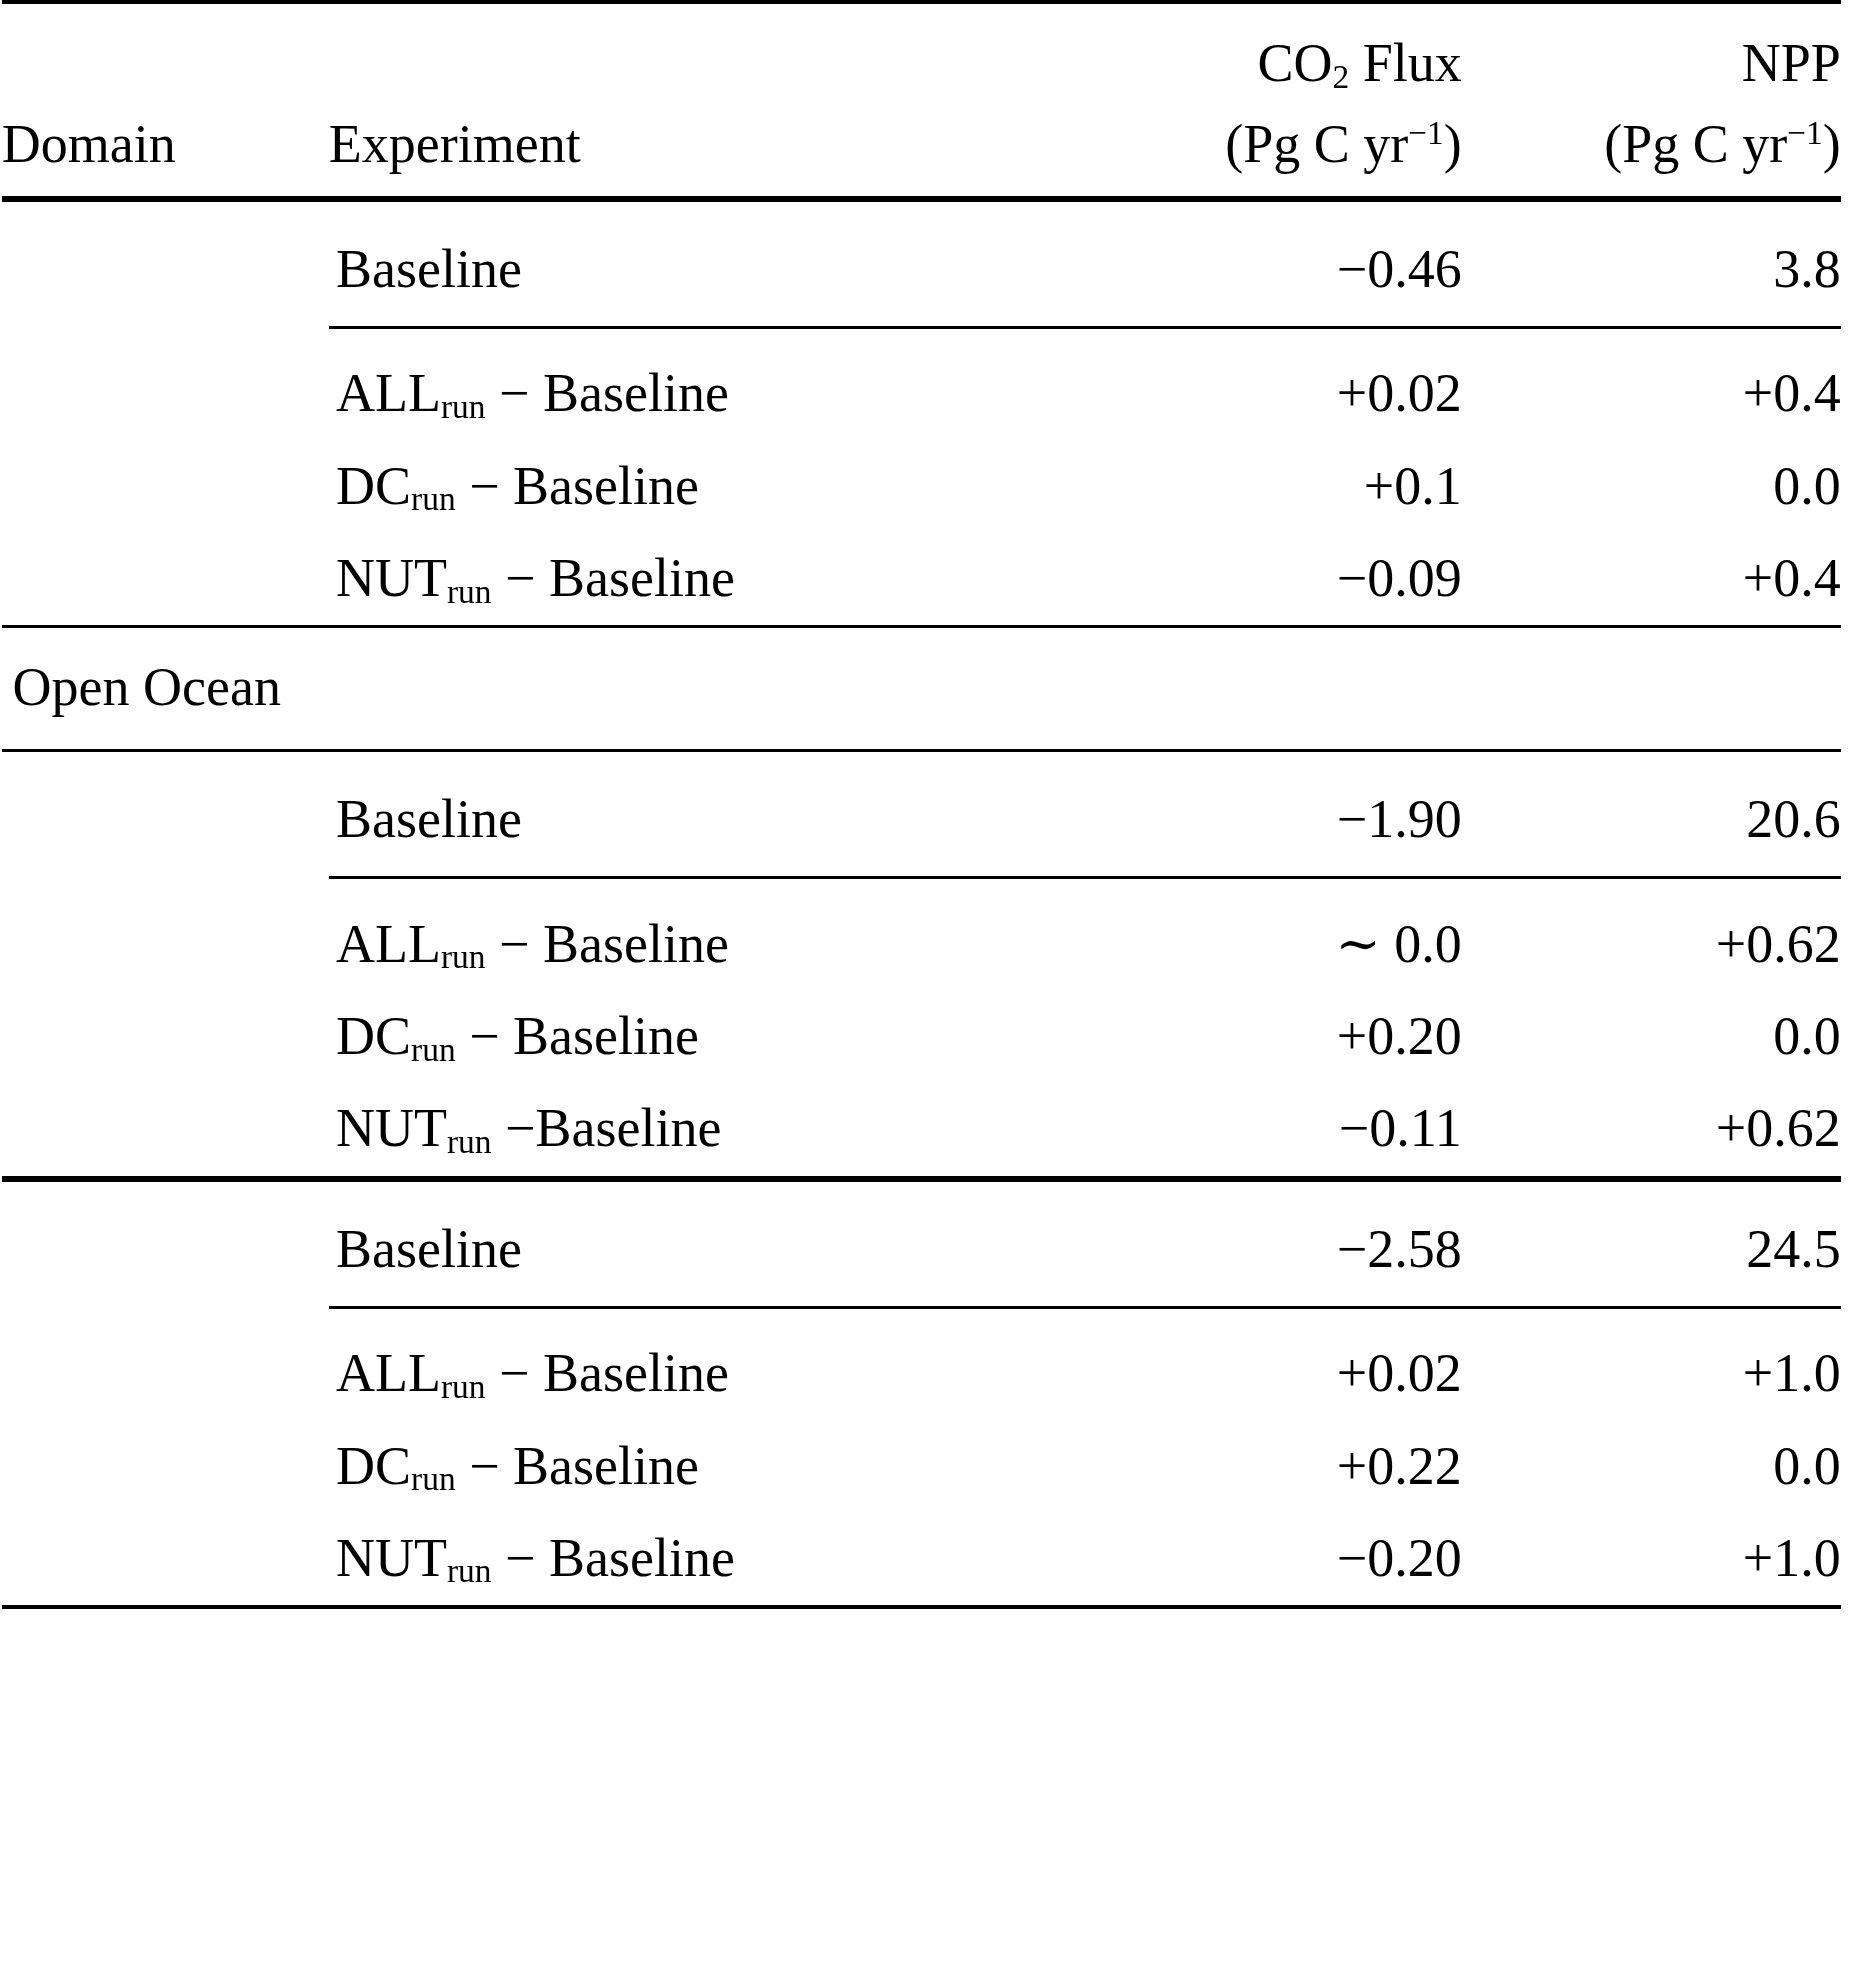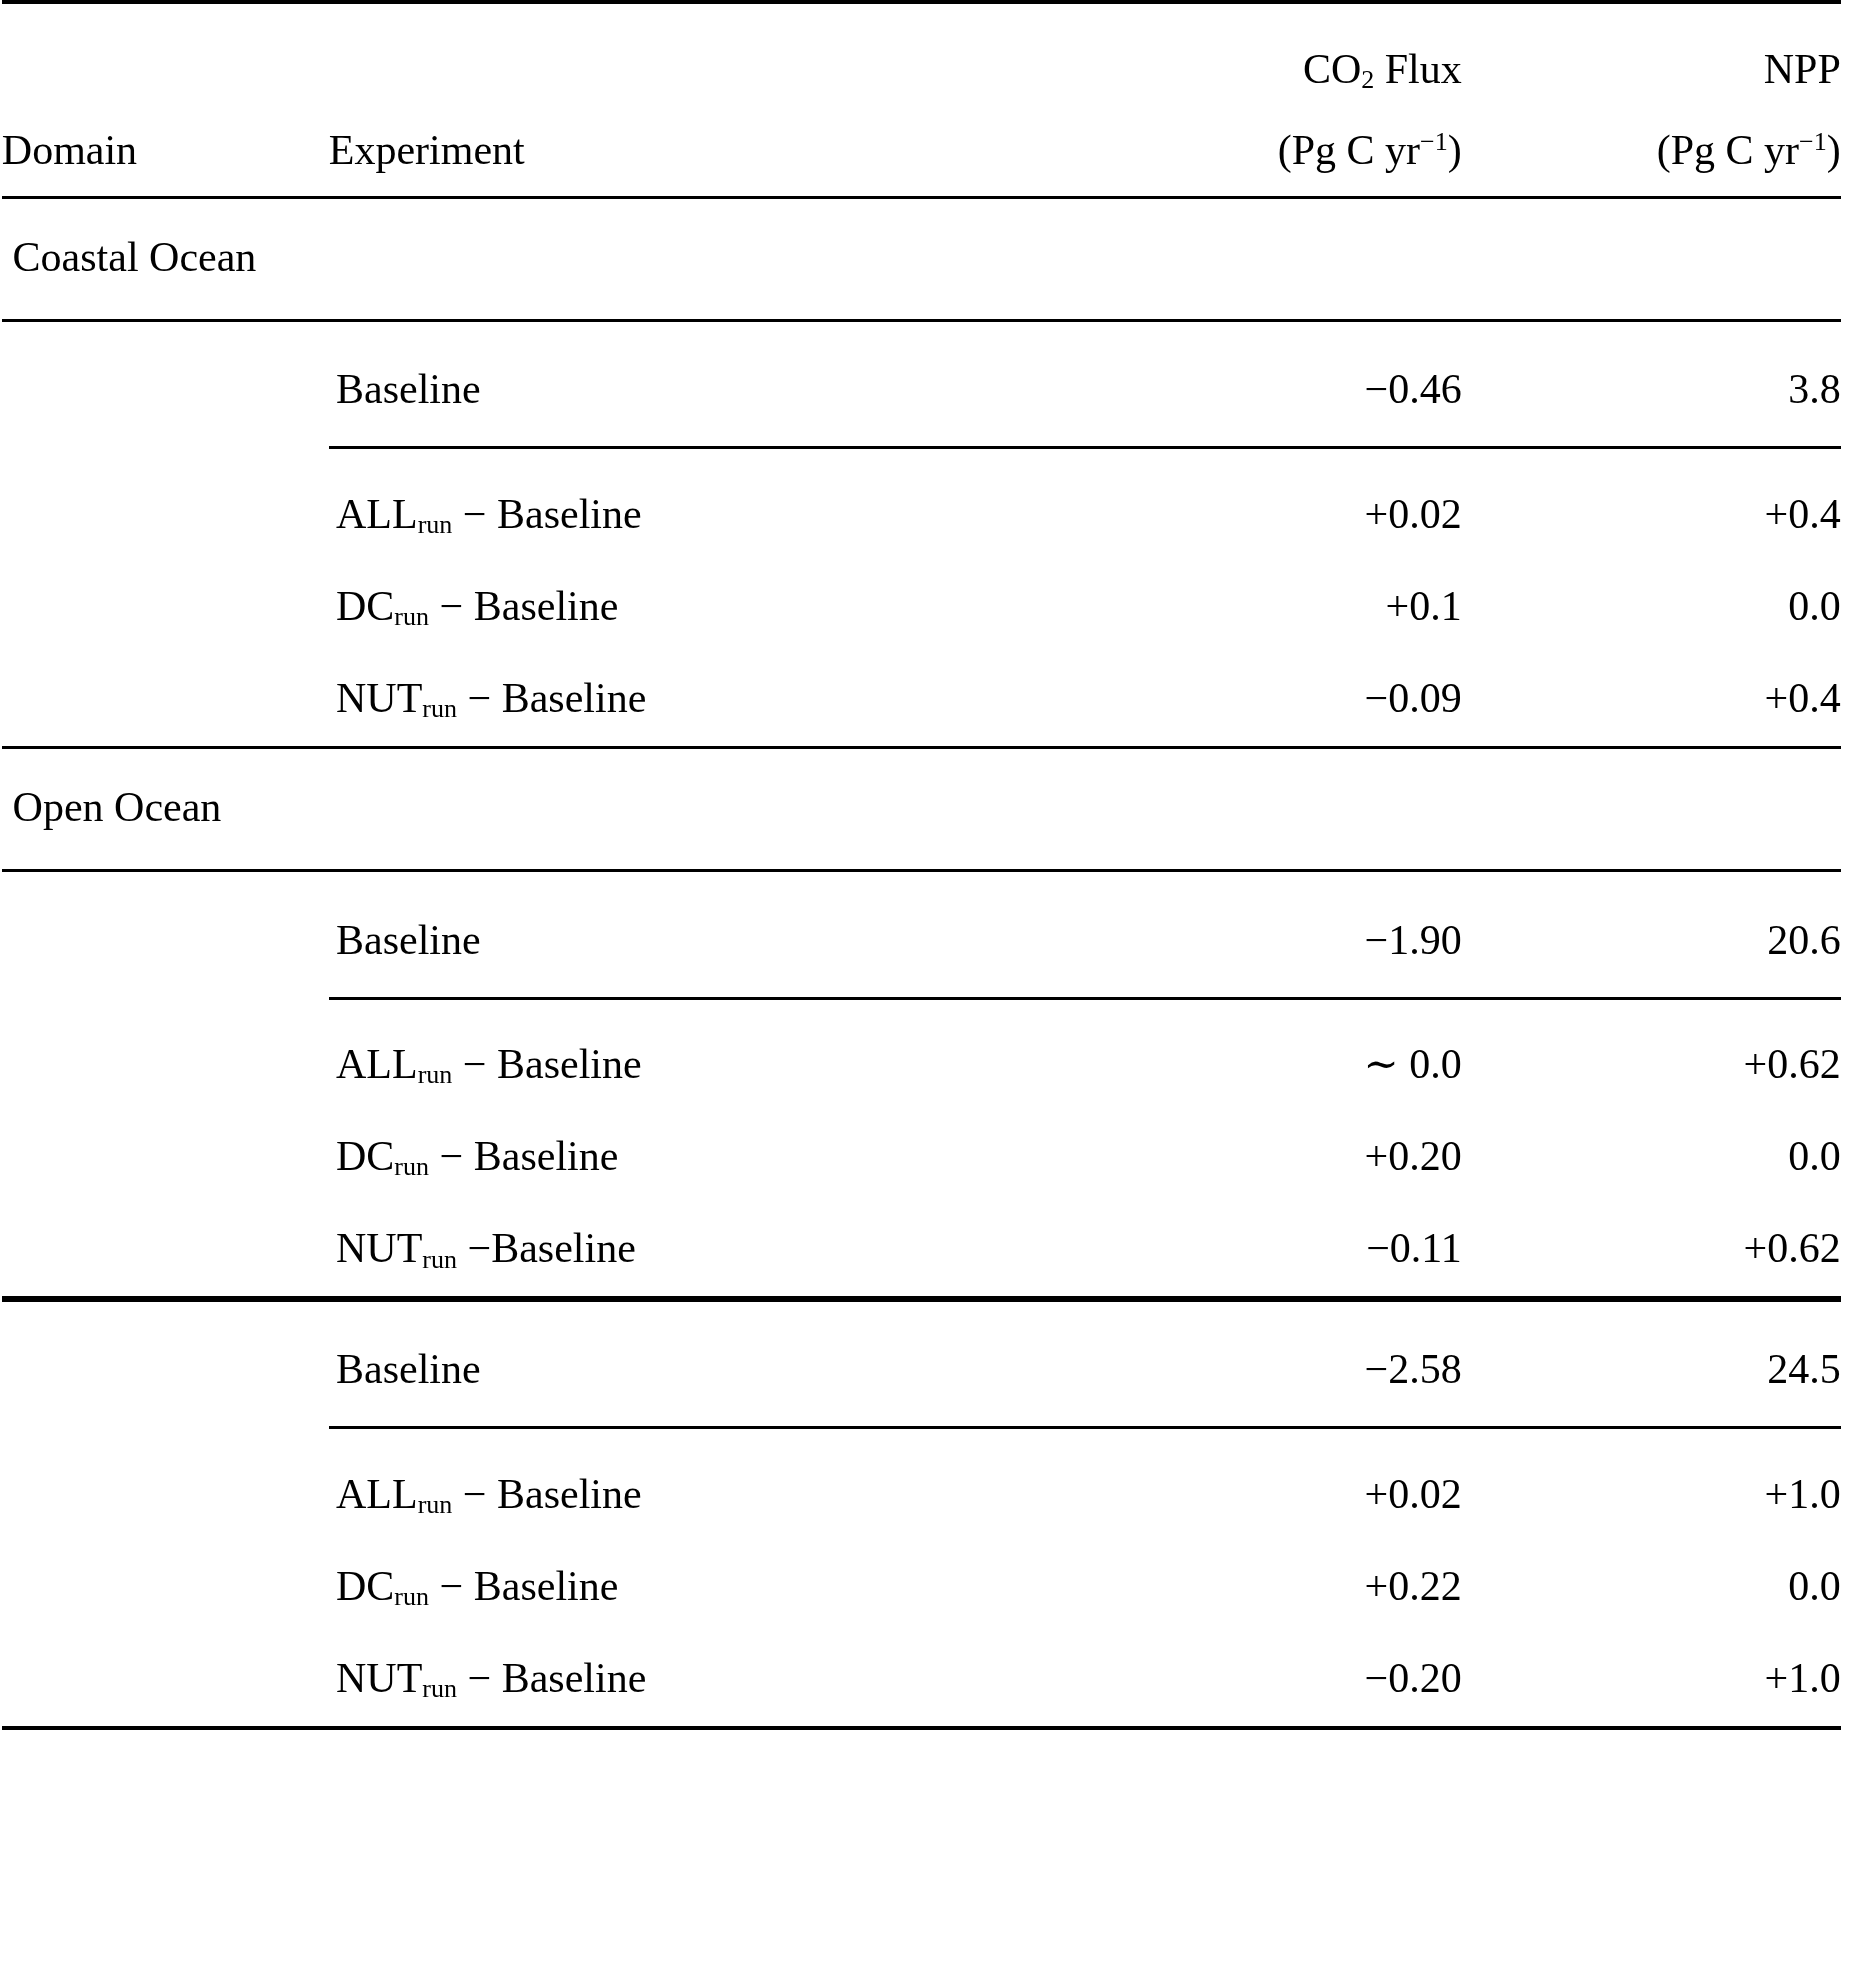--- a/index.html
+++ b/index.html
@@ -20,21 +20,21 @@
     width: 1860px;
     height: 1978px;
     box-sizing: border-box;
   }
 
   table.sci-table {
     width: 1839px;
     margin-left: 1.8px;
     border-collapse: collapse;
     table-layout: fixed;
-    font-size: 42px;
+    font-size: 54px;
     line-height: 1.0;
   }
 
   
   col.c-domain   { width: 327px; }
   col.c-exp      { width: 735px; }
   col.c-co2      { width: 398px; }
   col.c-npp      { width: 379px; }
 
   
@@ -149,23 +149,20 @@
         </tr>
         <tr class="hdr-bottom">
           <td class="left-lbl"><span>Domain</span></td>
           <td class="left-lbl"><span>Experiment</span></td>
           <td class="right-lbl pad-right"><span class="nowrap">(Pg C yr<sup>−1</sup>)</span></td>
           <td class="right-lbl pad-right"><span class="nowrap">(Pg C yr<sup>−1</sup>)</span></td>
         </tr>
         <tr class="rule-thin">
           <td colspan="4"></td>
         </tr>
-        <tr class="domain-row">
-          <td colspan="4">Coastal Ocean</td>
-        </tr>
         <tr class="rule-thin">
           <td colspan="4"></td>
         </tr>
         <tr class="data-row baseline-row">
           <td class="cell-domain"></td>
           <td class="cell-exp">Baseline</td>
           <td class="cell-num">−0.46</td>
           <td class="cell-num">3.8</td>
         </tr>
         <tr class="rule-partial">

